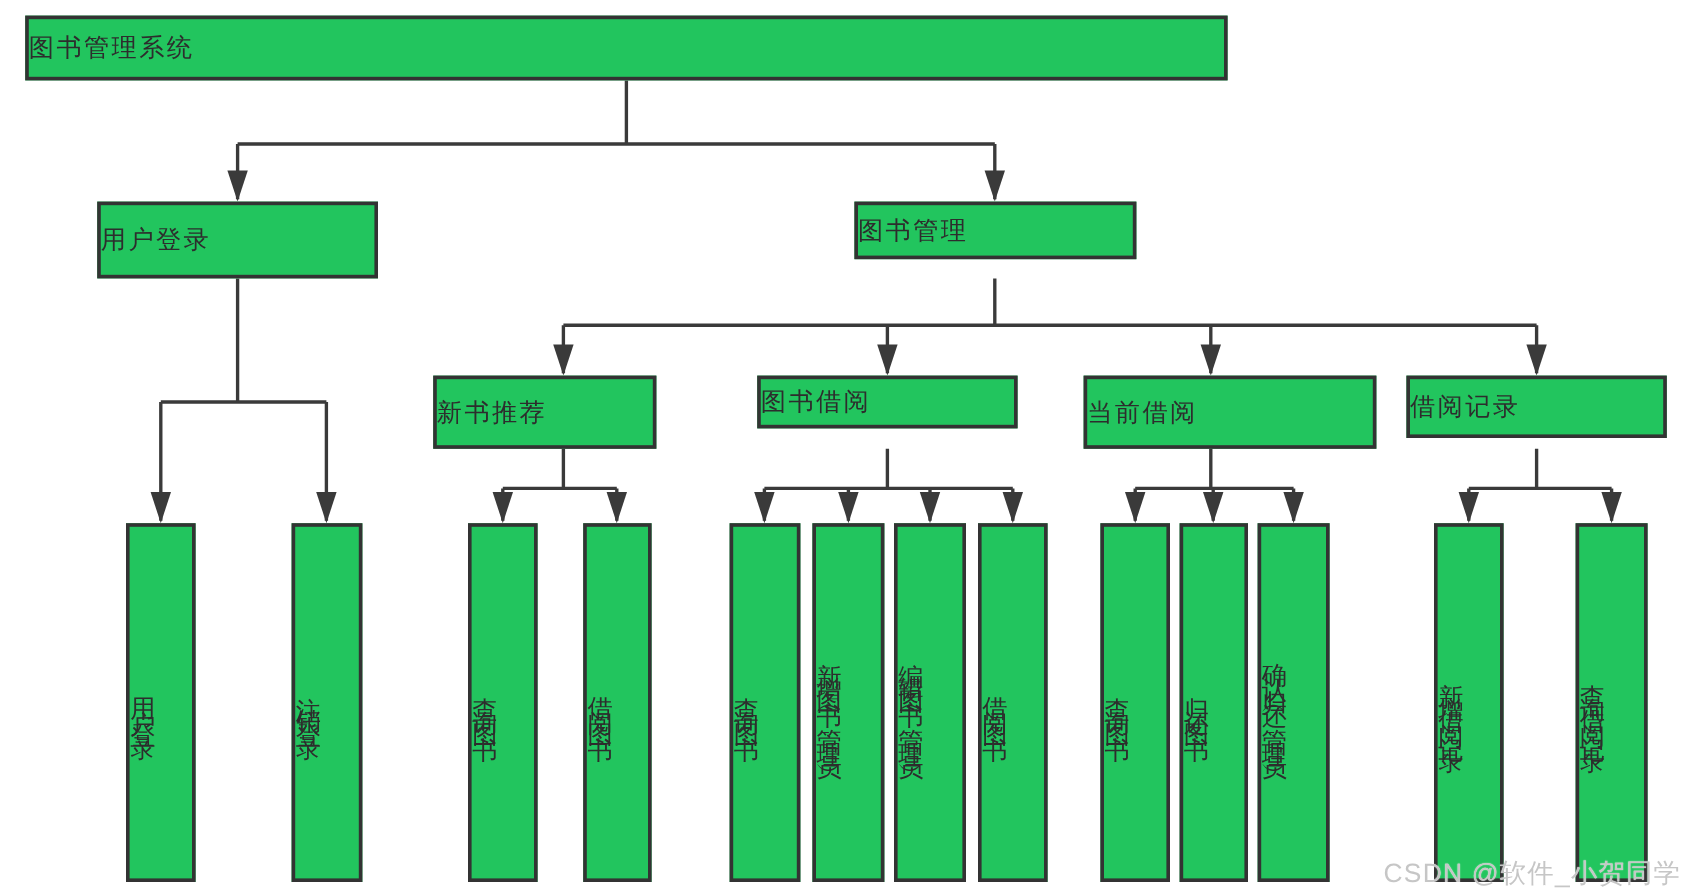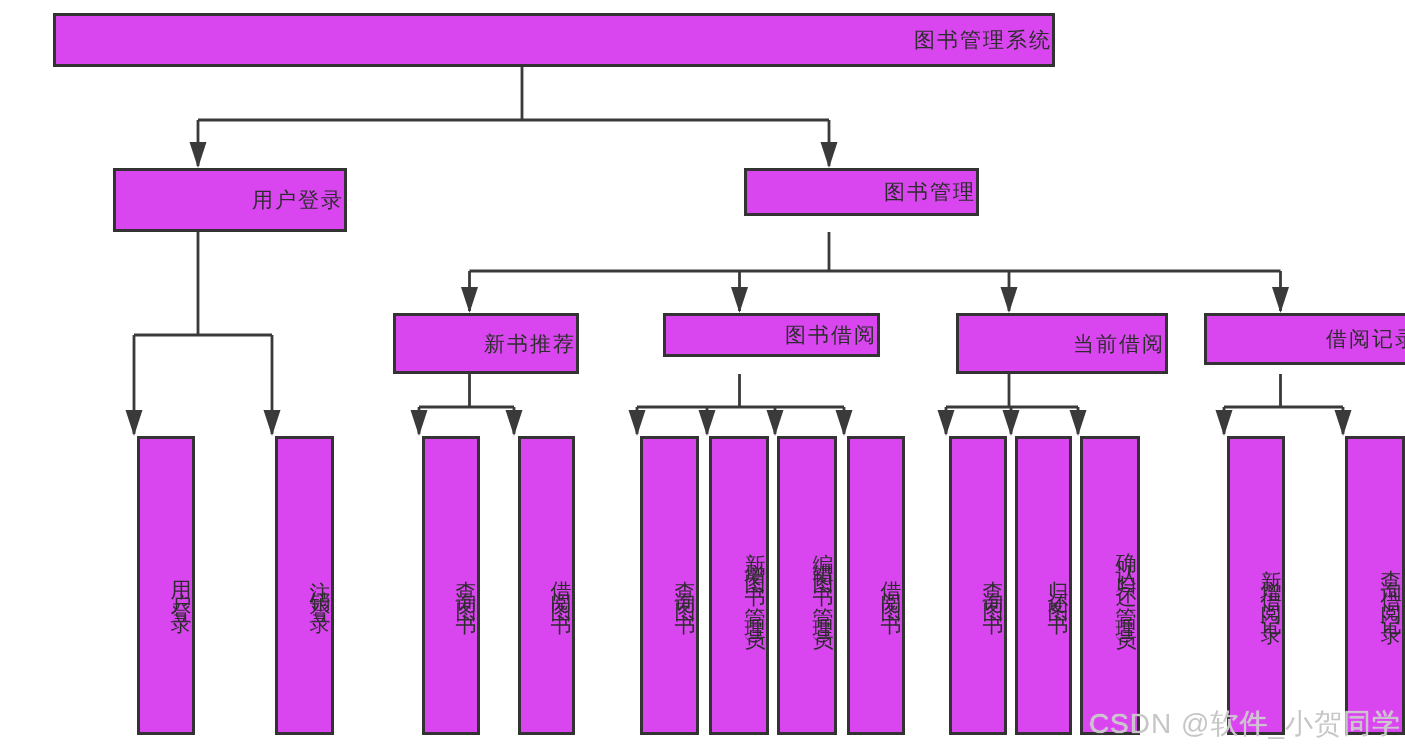--- a/index.html
+++ b/index.html
@@ -27,48 +27,47 @@
     stroke-width: 2.8;
     fill: none;
   }
   svg.connectors polygon {
     fill: var(--line, #3a3a3a);
     stroke: none;
   }
   .node {
     position: absolute;
     box-sizing: border-box;
-    background: #d946ef;
+    background: #22c55e;
     border: 3px solid var(--border, #333333);
     display: flex;
     align-items: center;
-    justify-content: flex-end;
+    justify-content: flex-start;
     color: var(--text, #2d2d2d);
     z-index: 2;
-    margin-left: 32px;
   }
   .node .lbl {
     font-size: 21px;
     letter-spacing: 2px;
     white-space: nowrap;
   }
   .node.leaf .lbl {
     writing-mode: vertical-lr;
     text-orientation: mixed;
     letter-spacing: 11px;
     line-height: 1;
     white-space: nowrap;
     font-size: 21px;
   }
   .watermark {
     position: absolute;
     right: 4px;
     bottom: 4px;
     z-index: 5;
-    font-size: 28px;
+    font-size: 22px;
     letter-spacing: 1px;
     color: var(--watermark, #c6c6c6);
     text-shadow: 0 0 1px #ffffff;
     white-space: nowrap;
   }
 </style>
 </head>
 <body>
 
 <div class="canvas">
@@ -115,21 +114,21 @@
   <div class="node" style="left:712px;top:168px;width:235px;height:48px">
     <span class="lbl">图书管理</span>
   </div>
 
   <div class="node" style="left:361px;top:313px;width:186px;height:61px">
     <span class="lbl">新书推荐</span>
   </div>
   <div class="node" style="left:631px;top:313px;width:217px;height:44px">
     <span class="lbl">图书借阅</span>
   </div>
-  <div class="node" style="left:924px;top:313px;width:212px;height:61px">
+  <div class="node" style="left:903px;top:313px;width:244px;height:61px">
     <span class="lbl">当前借阅</span>
   </div>
   <div class="node" style="left:1172px;top:313px;width:217px;height:52px">
     <span class="lbl">借阅记录</span>
   </div>
 
   <div class="node leaf" style="left:105px;top:436px;width:58px;height:299px">
     <span class="lbl">用户登录</span>
   </div>
   <div class="node leaf" style="left:243px;top:436px;width:59px;height:299px">

